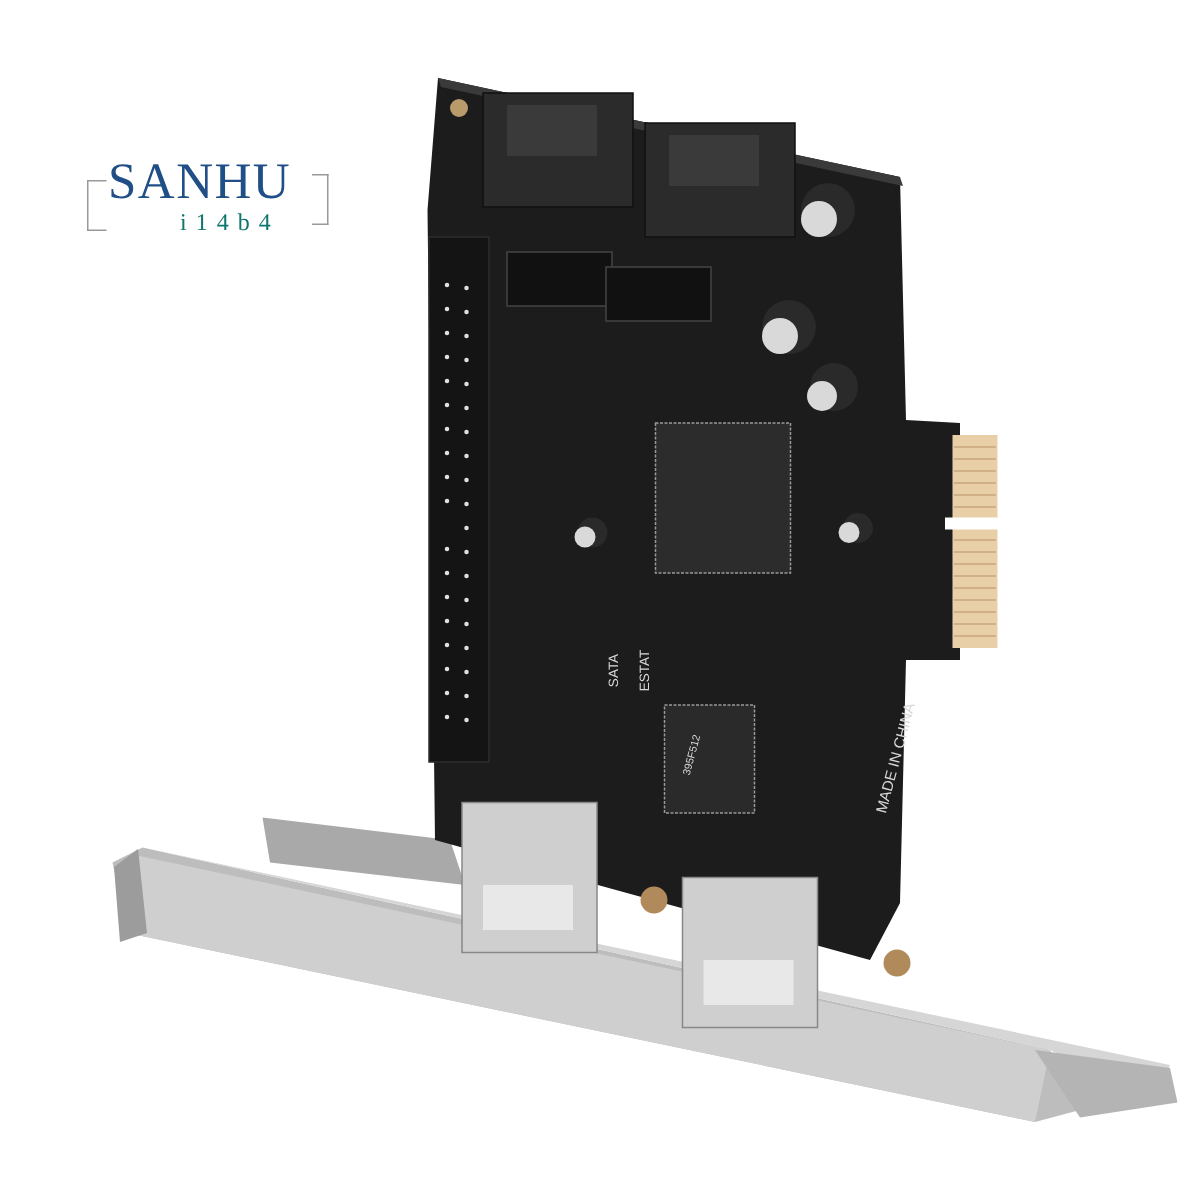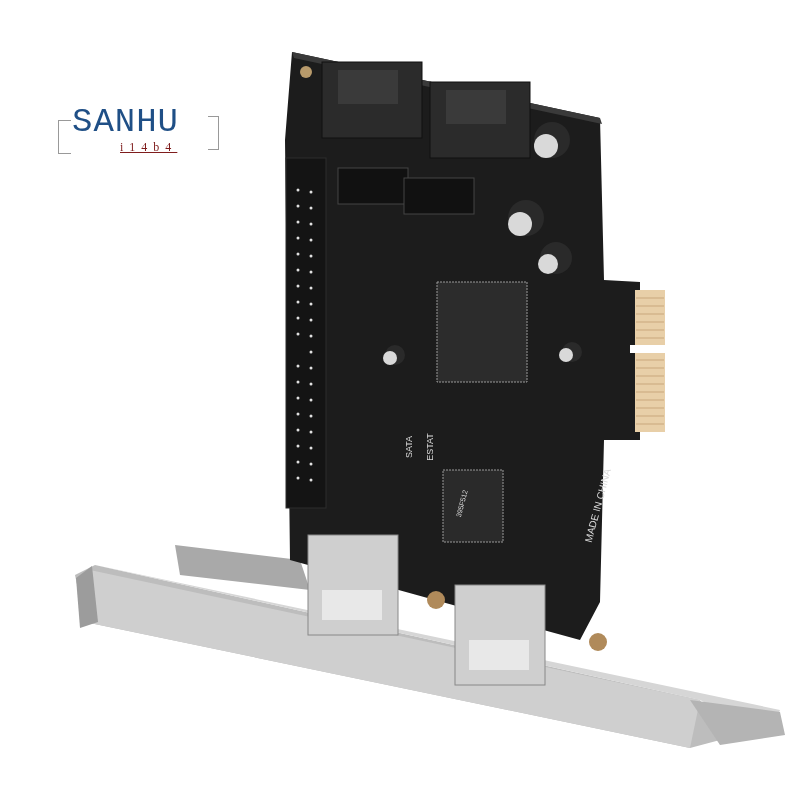--- a/index.html
+++ b/index.html
@@ -1,20 +1,20 @@
 <!DOCTYPE html>
 <html><head>
 <meta charset="utf-8">
 <style>
   html,body{margin:0;padding:0;background:#ffffff;}
   #stage{position:relative;width:800px;height:800px;overflow:hidden;background:#ffffff;font-family:"Liberation Sans",sans-serif;}
   svg{position:absolute;left:0;top:0;}
   .wm{position:absolute;left:58px;top:104px;width:160px;height:52px;}
-  .wm-title{position:absolute;left:14px;top:0;font-family:Liberation Mono, monospace;font-size:34px;color:#1f4f86;letter-spacing:1px;line-height:36px;}
-  .wm-sub{position:absolute;left:62px;top:36px;font-family:"Liberation Serif",serif;font-size:12px;color:#7f1d1d;letter-spacing:6px;text-decoration:underline;}
+  .wm-title{position:absolute;left:14px;top:0;font-family:Liberation Serif, serif;font-size:34px;color:#1f4f86;letter-spacing:1px;line-height:36px;}
+  .wm-sub{position:absolute;left:62px;top:36px;font-family:"Liberation Serif",serif;font-size:16px;color:#0f766e;letter-spacing:6px;}
   .wm-line-l{position:absolute;left:0;top:16px;width:12px;height:32px;border-left:1px solid #999;border-top:1px solid #999;border-bottom:1px solid #999;}
   .wm-line-r{position:absolute;left:150px;top:12px;width:10px;height:32px;border-right:1px solid #999;border-top:1px solid #999;border-bottom:1px solid #999;}
   .pcb-label{position:absolute;color:#d8d8d8;font-size:9px;font-family:"Liberation Sans",sans-serif;white-space:nowrap;}
 </style>
 </head>
 <body>
 
 <div id="stage">
 
   <svg width="800" height="800" viewBox="0 0 800 800">

